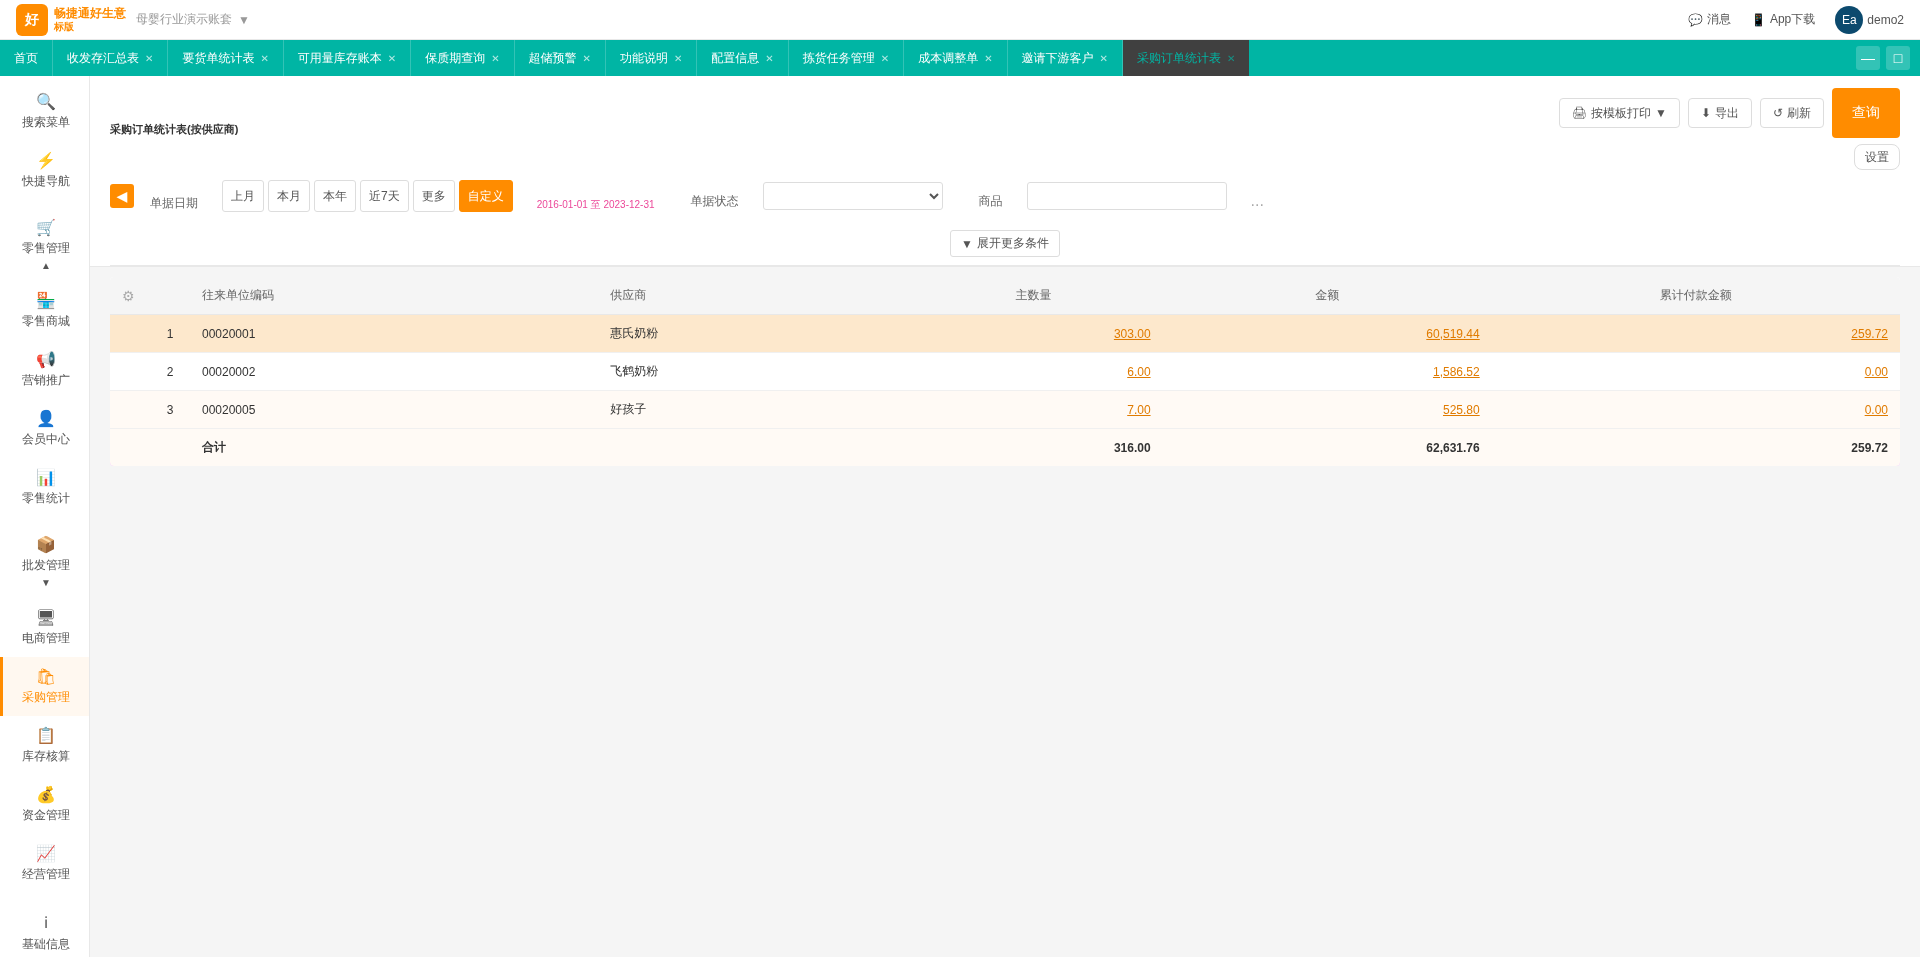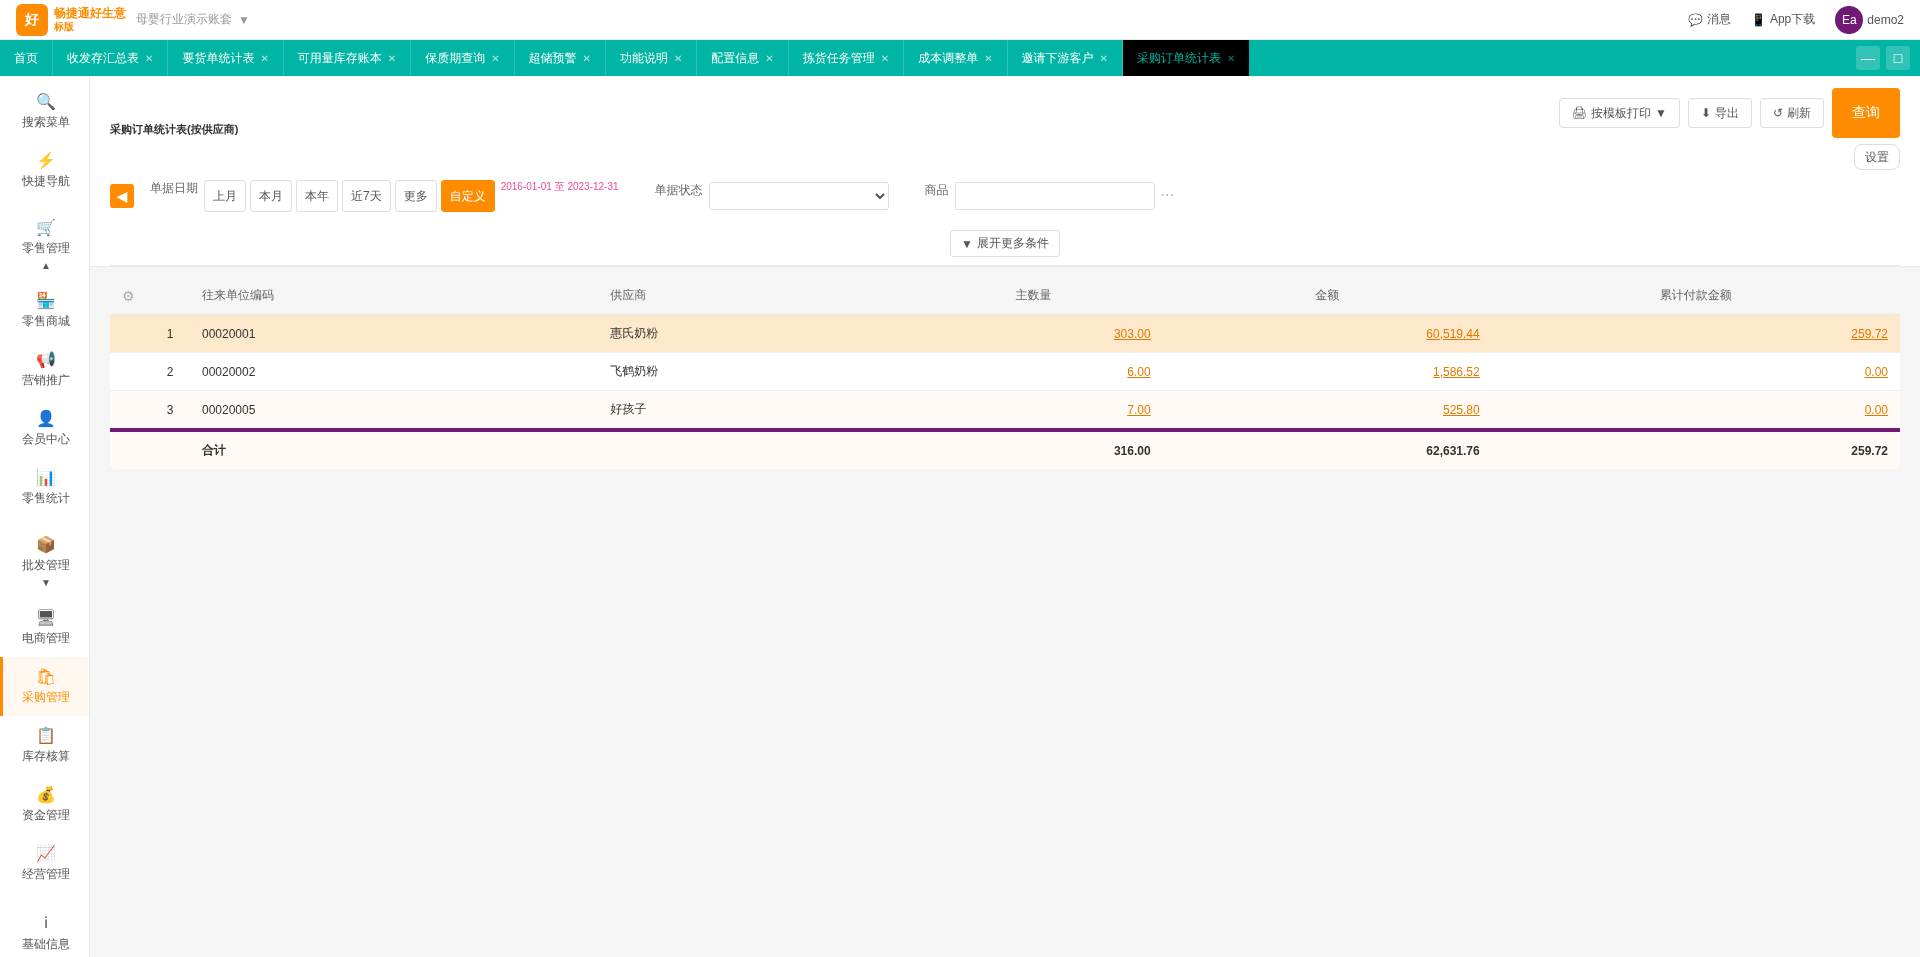--- a/index.html
+++ b/index.html
@@ -21,21 +21,21 @@
       width: 32px; height: 32px;
       background: #ff8c00;
       border-radius: 6px;
       display: flex; align-items: center; justify-content: center;
       color: #fff; font-size: 14px; font-weight: bold;
     }
     .logo-text { color: #ff8c00; font-size: 12px; font-weight: bold; line-height: 1.2; }
     .breadcrumb-area { display: flex; align-items: center; gap: 6px; color: #999; font-size: 12px; }
     .top-bar-right { display: flex; align-items: center; gap: 20px; }
     .top-right-item { display: flex; align-items: center; gap: 4px; color: #555; font-size: 12px; cursor: pointer; }
-    .avatar { width: 28px; height: 28px; border-radius: 50%; background: #701a75; display: flex; align-items: center; justify-content: center; color: #fff; font-size: 12px; }
+    .avatar { width: 28px; height: 28px; border-radius: 50%; background: #0c4a6e; display: flex; align-items: center; justify-content: center; color: #fff; font-size: 12px; }
 
     
     .nav-tabs {
       height: 36px;
       background: #00b5a4;
       display: flex;
       align-items: center;
       padding: 0 0;
       overflow: hidden;
     }
@@ -45,21 +45,21 @@
       display: flex;
       align-items: center;
       color: #fff;
       font-size: 12px;
       cursor: pointer;
       white-space: nowrap;
       position: relative;
       border-right: 1px solid rgba(255,255,255,0.2);
     }
     .nav-tab.active {
-      background: #000000;
+      background: #404040;
       color: #00b5a4;
       border-right: none;
     }
     .nav-tab .close-x {
       margin-left: 6px;
       font-size: 10px;
       opacity: 0.7;
     }
     .nav-tabs-right {
       margin-left: auto;
@@ -191,22 +191,22 @@
       padding: 10px 20px 10px 20px;
     }
     .filter-row {
       display: flex;
       align-items: center;
       gap: 16px;
       flex-wrap: nowrap;
     }
     .filter-group {
       display: flex;
-      align-items: flex-start;
-      gap: 6px;
+      align-items: flex-end;
+      gap: 24px;
     }
     .filter-label { font-size: 12px; color: #666; white-space: nowrap; }
     .filter-date-btns { display: flex; gap: 4px; align-items: center; }
     .date-btn {
       height: 32px;
       padding: 0 8px;
       border: 1px solid #ddd;
       border-radius: 3px;
       background: #fff;
       font-size: 12px;
@@ -287,21 +287,21 @@
     .data-table tr:nth-child(odd) td { background: #fffaf5; }
     .data-table tr.selected td { background: #fde8cc; }
     .link-text { color: #e07b00; text-decoration: underline; cursor: pointer; }
     .col-index { width: 40px; text-align: center; color: #999; }
     .col-checkbox { width: 40px; text-align: center; }
     .settings-icon { color: #aaa; font-size: 14px; cursor: pointer; }
 
     
     .table-footer {
       background: #f0abfc;
-      border-top: 4px solid #701a75;
+      border-top: 1px solid #701a75;
     }
     .table-footer td {
       padding: 10px 12px;
       font-size: 12px;
       font-weight: bold;
       color: #333;
       border-bottom: none;
     }
 
     

